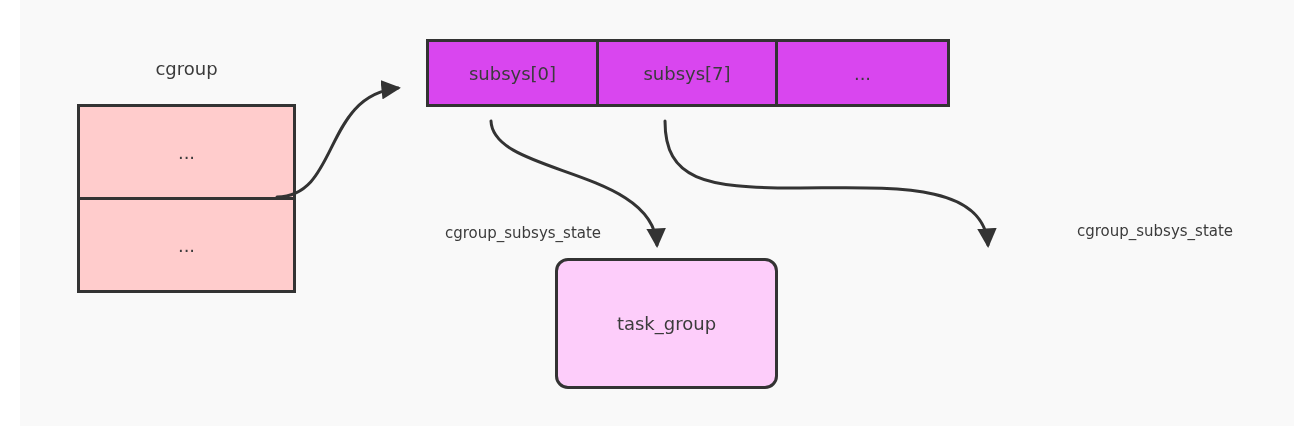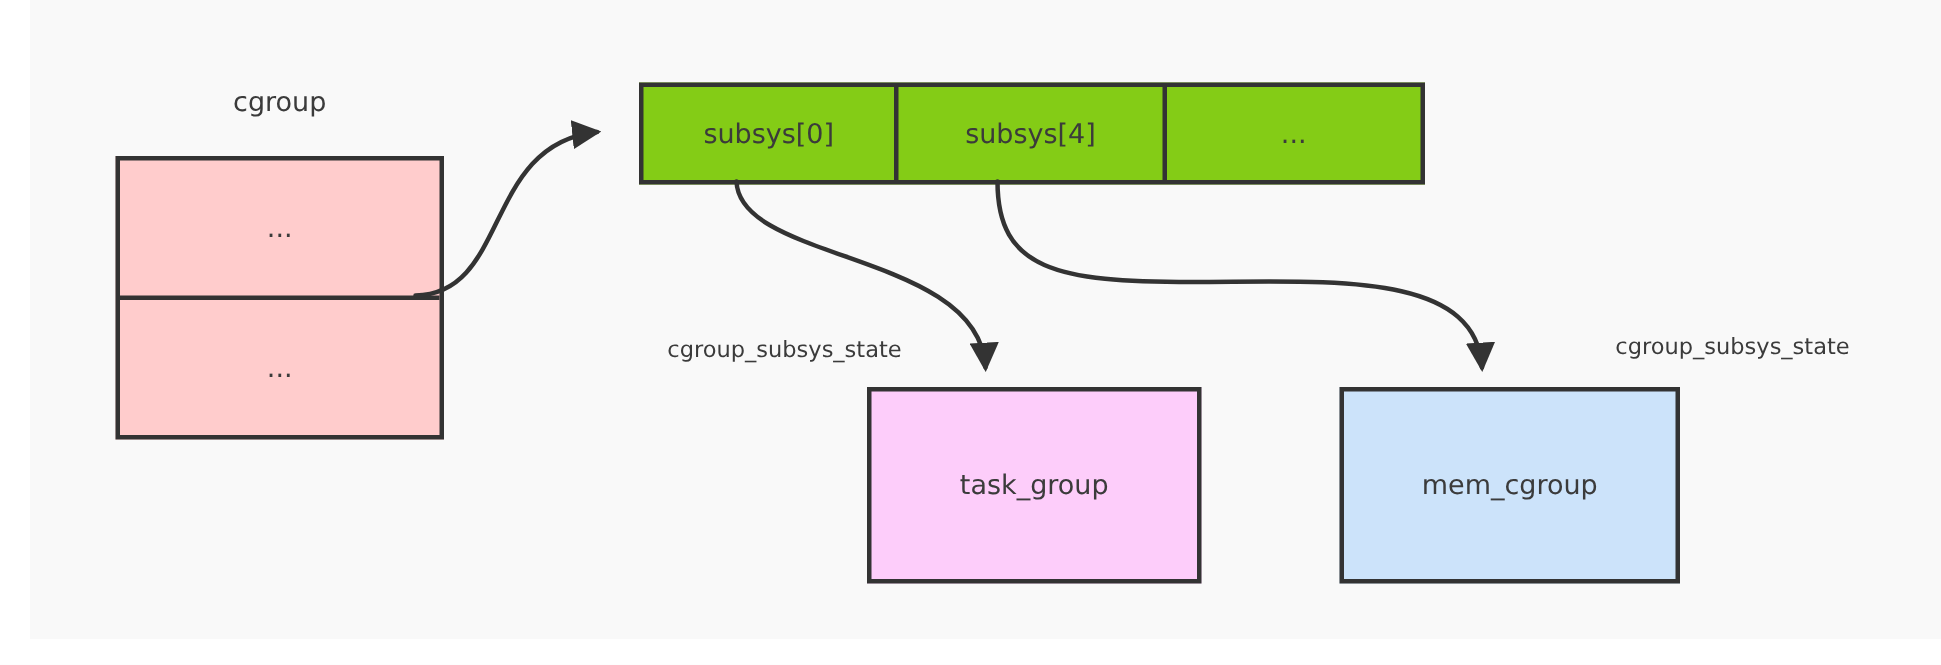--- a/index.html
+++ b/index.html
@@ -31,42 +31,42 @@
     display:flex;flex-direction:column;
   }
   .struct-row{
     flex:1 1 0;
     display:flex;align-items:center;justify-content:center;
     font-size:18px;
   }
   .struct-row + .struct-row{border-top:3px solid #333333;}
   
   .array{
-    left:406px;top:55px;width:524px;height:68px;
+    left:406px;top:39px;width:524px;height:68px;
     border:3px solid #333333;
-    background:#84cc16;
+    background:#d946ef;
     box-sizing:border-box;
     display:flex;flex-direction:row;
   }
   .array-cell{
     display:flex;align-items:center;justify-content:center;
     font-size:18px;
   }
   .array-cell + .array-cell{border-left:3px solid #333333;}
   .cell0{flex:0 0 167px;}
   .cell1{flex:0 0 176px;}
   .cell2{flex:1 1 auto;}
   
   .cssbox{
     border:3px solid #333333;
     box-sizing:border-box;
     display:flex;align-items:center;justify-content:center;
     font-size:18px;
   }
-  .task-group{left:558px;top:258px;width:223px;height:131px;background:#fdcdfa;}
+  .task-group{left:535px;top:258px;width:223px;height:131px;background:#fdcdfa;border-radius:13px;}
   .mem-cgroup{left:873px;top:258px;width:227px;height:131px;background:#cce3fa;}
   .type-label{font-size:15px;}
   .type-label-left{left:383px;top:224px;width:240px;}
   .type-label-right{left:1015px;top:222px;width:240px;}
   .cgroup-title{left:57px;top:58px;width:219px;}
   svg.arrows{position:absolute;left:0;top:0;pointer-events:none;}
 </style>
 </head>
 <body>
 
@@ -75,32 +75,29 @@
 
     <div class="abs lbl cgroup-title">cgroup</div>
 
     <div class="abs struct">
       <div class="struct-row">...</div>
       <div class="struct-row">...</div>
     </div>
 
     <div class="abs array">
       <div class="array-cell cell0">subsys[0]</div>
-      <div class="array-cell cell1">subsys[4]</div>
+      <div class="array-cell cell1">subsys[7]</div>
       <div class="array-cell cell2">...</div>
     </div>
 
     <div class="abs lbl type-label type-label-left">cgroup_subsys_state</div>
     <div class="abs lbl type-label type-label-right">cgroup_subsys_state</div>
 
     <div class="abs cssbox task-group">
       <span>task_group</span>
-    </div>
-    <div class="abs cssbox mem-cgroup">
-      <span>mem_cgroup</span>
     </div>
   </div>
 
   <svg class="arrows" width="1294" height="443" viewBox="0 0 1294 443">
     <defs>
       <marker id="arrowhead" viewBox="0 0 10 10" refX="8.5" refY="5" markerWidth="6.5" markerHeight="6.5" orient="auto-start-reverse">
         <path d="M 0 0 L 10 5 L 0 10 z" fill="#333333"></path>
       </marker>
     </defs>
     <path d="M 277 197 C 340 196, 322 96, 398 88" fill="none" stroke="#333333" stroke-width="3" stroke-linecap="round" marker-end="url(#arrowhead)"></path>

